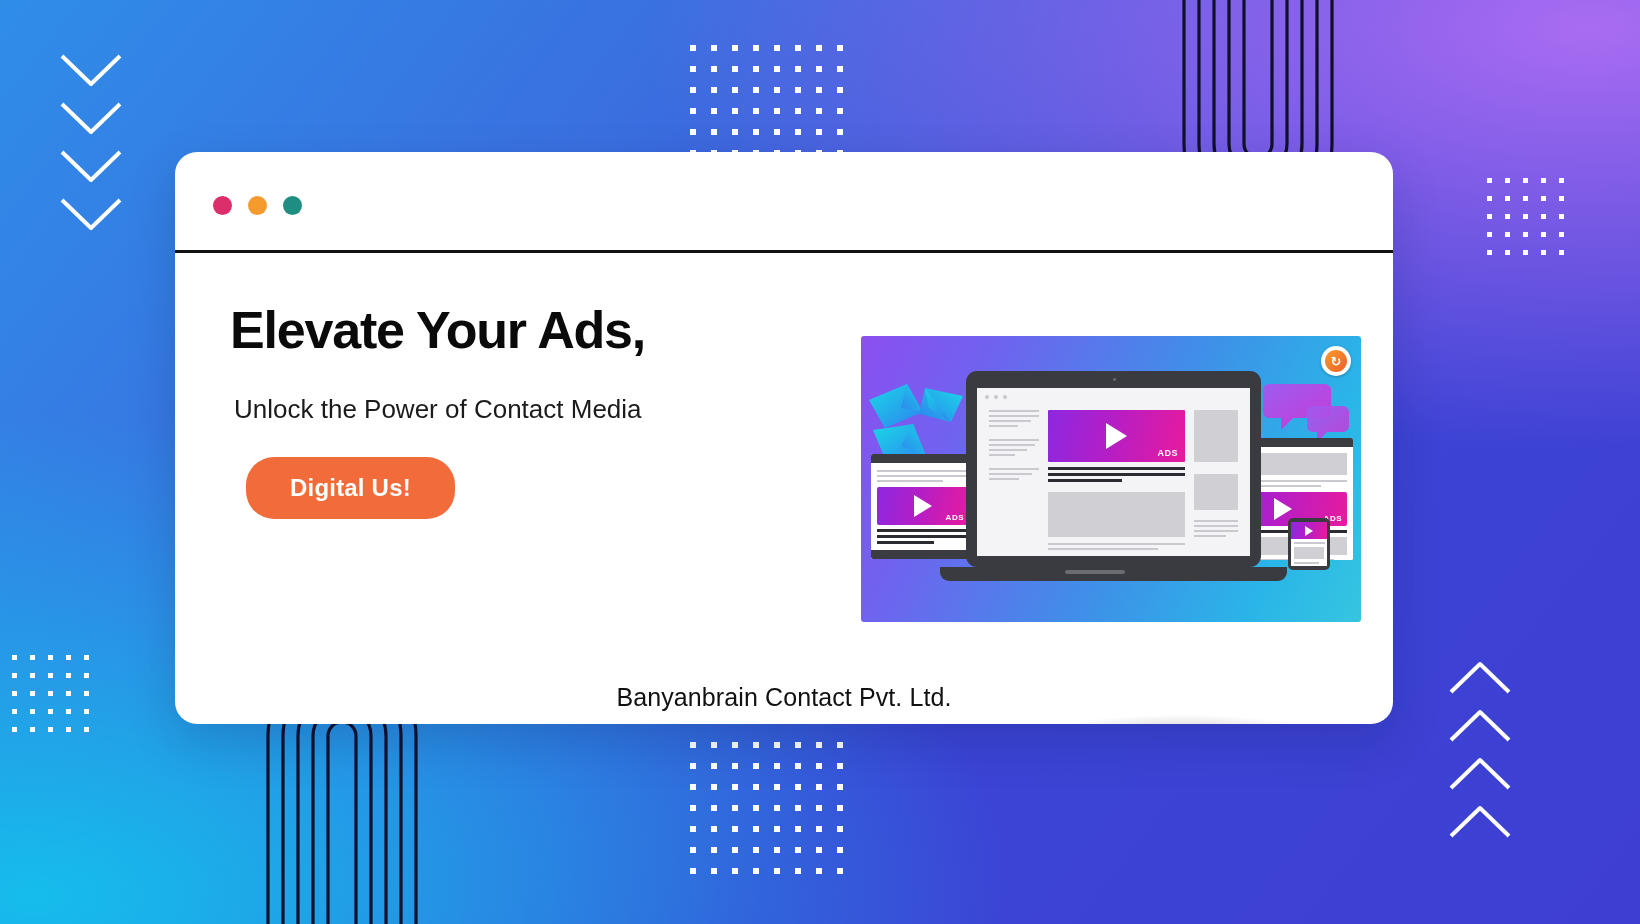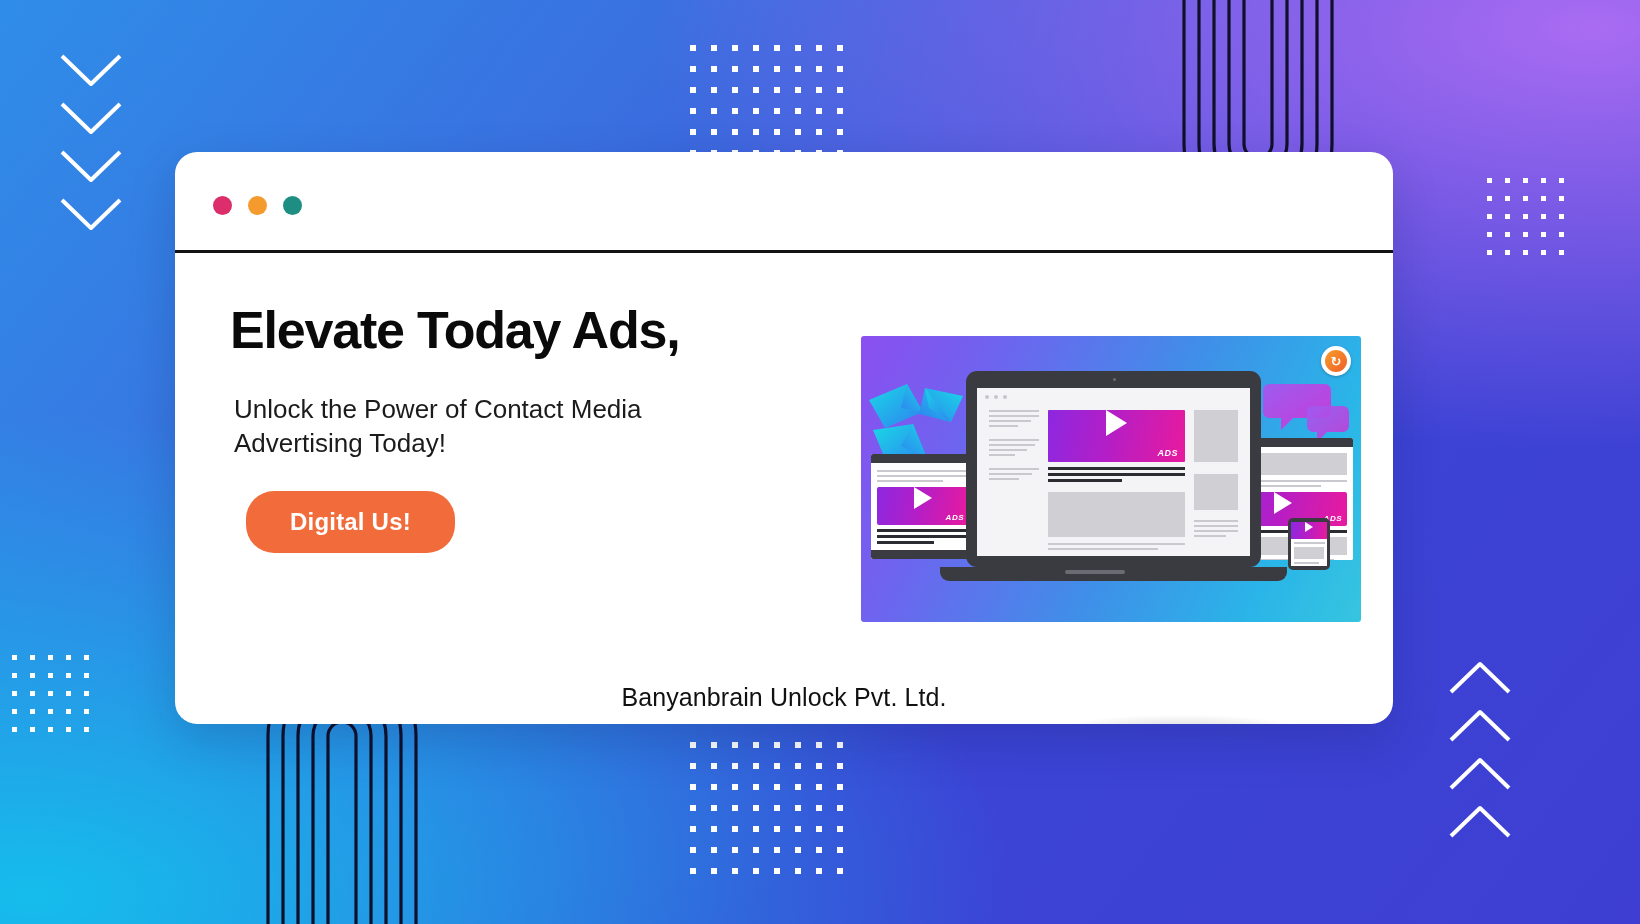--- a/index.html
+++ b/index.html
@@ -83,21 +83,21 @@
   .iwin .bar{height:9px;background:#3b3b42;}
   .iwin .pg{background:#fff;height:100%;}
 
   .line{background:#c9c9cf;height:2px;display:block;margin-bottom:3px;}
   .line.dk{background:#2b2b32;height:3px;}
   .gblock{background:#cfcfd4;display:block;}
 
   .vid{
     position:relative;
     background:linear-gradient(100deg,#8d28e0 0%,#b41ec6 45%,#e81a9e 100%);
-    display:flex;justify-content:center;font-style:italic;
+    display:flex;align-items:center;justify-content:center;
   }
   .vid .play{
     width:0;height:0;border-style:solid;
     border-width:11px 0 11px 18px;border-color:transparent transparent transparent #fff;
   }
   .vid .ads{
     position:absolute;right:5px;bottom:3px;color:#fff;font-weight:bold;
     font-size:8px;letter-spacing:.5px;
   }
 
@@ -382,25 +382,24 @@
         <span style="background:#F59B2E"></span>
         <span style="background:#1F8E82"></span>
       </div>
       <div id="titlerule"></div>
     </div>
 
     <div id="card-body">
 
       <div id="copy">
         <h1 id="headline">
-          <span class="l">Elevate Today Ads,</span>
+          <span class="l">Elevate Your Ads,</span>
         </h1>
         <p id="subhead">
           <span class="l">Unlock the Power of Contact Media</span>
-          <span class="l">Advertising Today!</span>
         </p>
         <button id="cta">Digital Us!</button>
       </div>
 
       <div id="illo-shadow"></div>
       <div id="illo">
 
         <svg class="origami" viewBox="0 0 118 96">
           <defs>
             <linearGradient id="og1" x1="0" y1="0" x2="1" y2="1">
@@ -535,17 +534,17 @@
         </div>
 
         <div id="badge">
           <span class="inner">
             <b>↻</b>
           </span>
         </div>
 
       </div>
 
-      <div id="footer-brand">Banyanbrain Unlock Pvt. Ltd.</div>
+      <div id="footer-brand">Banyanbrain Contact Pvt. Ltd.</div>
 
     </div>
   </div>
 </div>
 
 </body></html>

